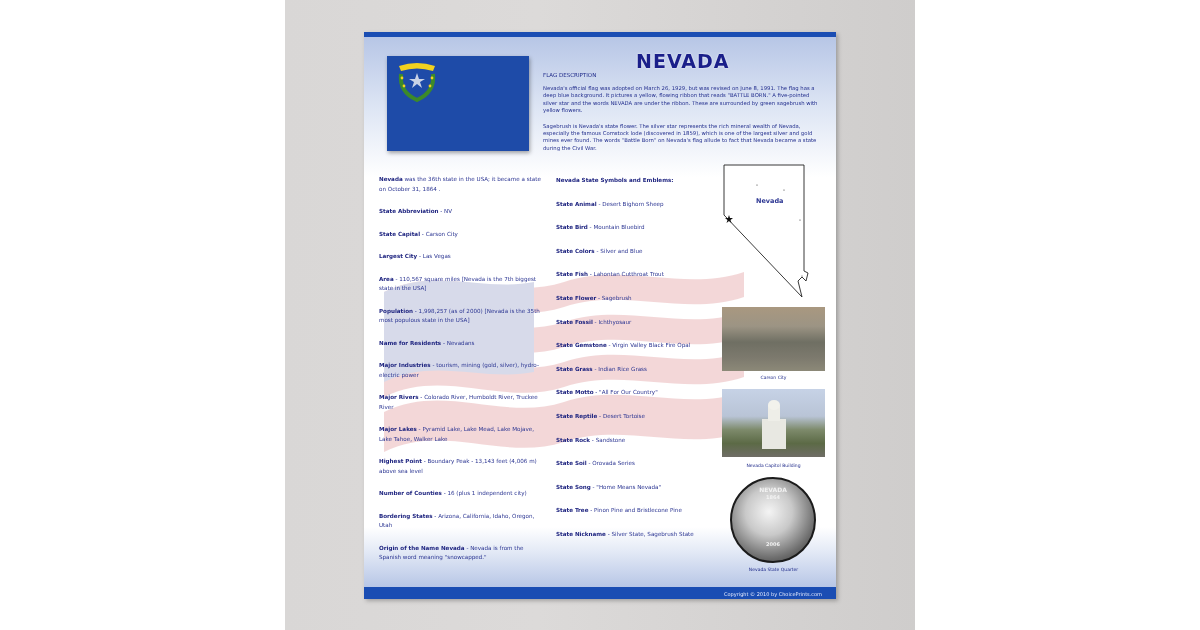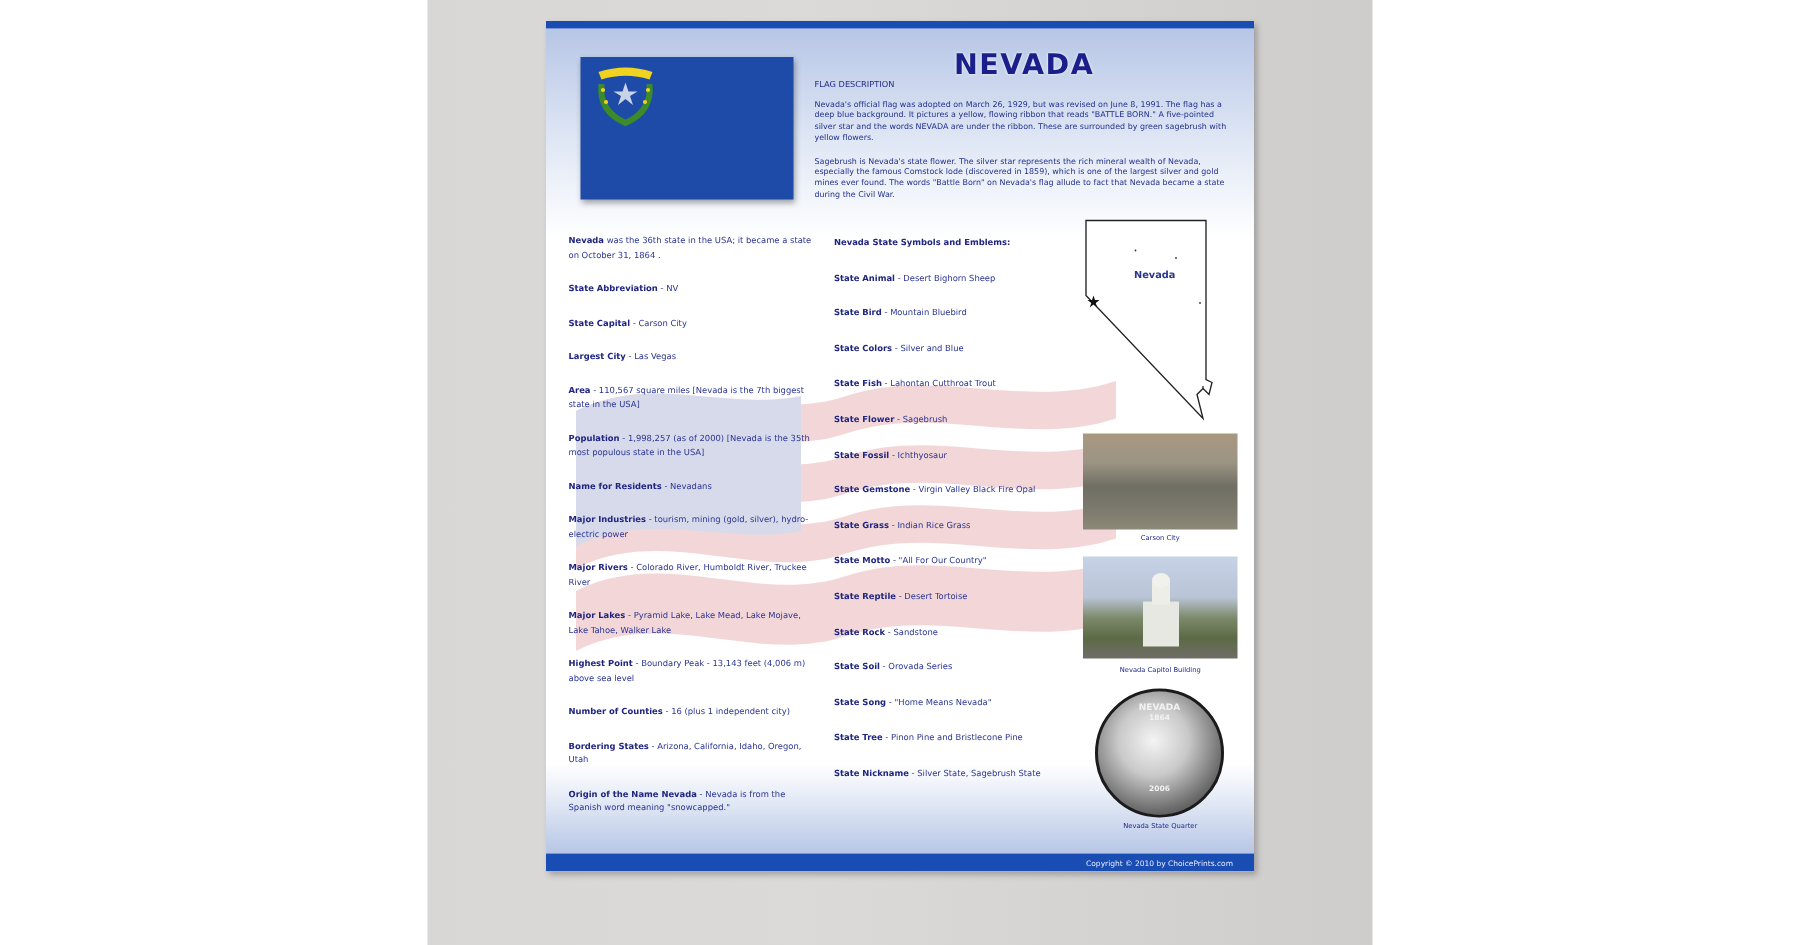--- a/index.html
+++ b/index.html
@@ -1,18 +1,18 @@
 <!DOCTYPE html>
 <html><head>
 <meta charset="utf-8">
 <style>
   html,body{margin:0;padding:0;}
   body{width:1200px;height:630px;background:#ffffff;position:relative;overflow:hidden;font-family:"DejaVu Sans",sans-serif;}
   .wall{position:absolute;left:285px;top:0;width:630px;height:630px;background:linear-gradient(90deg,#d9d7d6 0%,#dcdad9 40%,#cfcdcc 100%);}
-  .poster{position:absolute;left:364px;top:14px;width:472px;height:567px;background:#fff;box-shadow:2px 2px 4px rgba(0,0,0,0.25);overflow:hidden;}
+  .poster{position:absolute;left:364px;top:32px;width:472px;height:567px;background:#fff;box-shadow:2px 2px 4px rgba(0,0,0,0.25);overflow:hidden;}
   .bar-top{position:absolute;left:0;top:0;width:100%;height:5px;background:#1a4db3;}
   .bar-bottom{position:absolute;left:0;bottom:0;width:100%;height:12px;background:#1a4db3;}
   .copyright{position:absolute;right:14px;bottom:2px;font-size:5px;color:#e6ecff;}
   .grad-top{position:absolute;left:0;top:5px;width:100%;height:140px;background:linear-gradient(180deg,#b7c6e6 0%,#dde5f4 50%,#ffffff 100%);}
   .grad-bottom{position:absolute;left:0;bottom:12px;width:100%;height:60px;background:linear-gradient(0deg,#b7c6e6 0%,#e4eaf6 60%,#ffffff 100%);}
   .watermark{position:absolute;left:20px;top:220px;width:360px;height:200px;opacity:0.18;}
   .flag{position:absolute;left:23px;top:24px;width:142px;height:95px;background:#1e4ba8;box-shadow:1px 2px 4px rgba(0,0,0,0.35);}
   .flag svg{position:absolute;left:6px;top:6px;}
   .title{position:absolute;left:272px;top:18px;font-family:"DejaVu Sans",sans-serif;font-weight:bold;font-size:19px;color:#1a1f8a;letter-spacing:1px;text-shadow:0 0 2px #fff;}
   .flag-desc-h{position:absolute;left:179px;top:40px;font-size:5.5px;color:#1f2a8a;}

